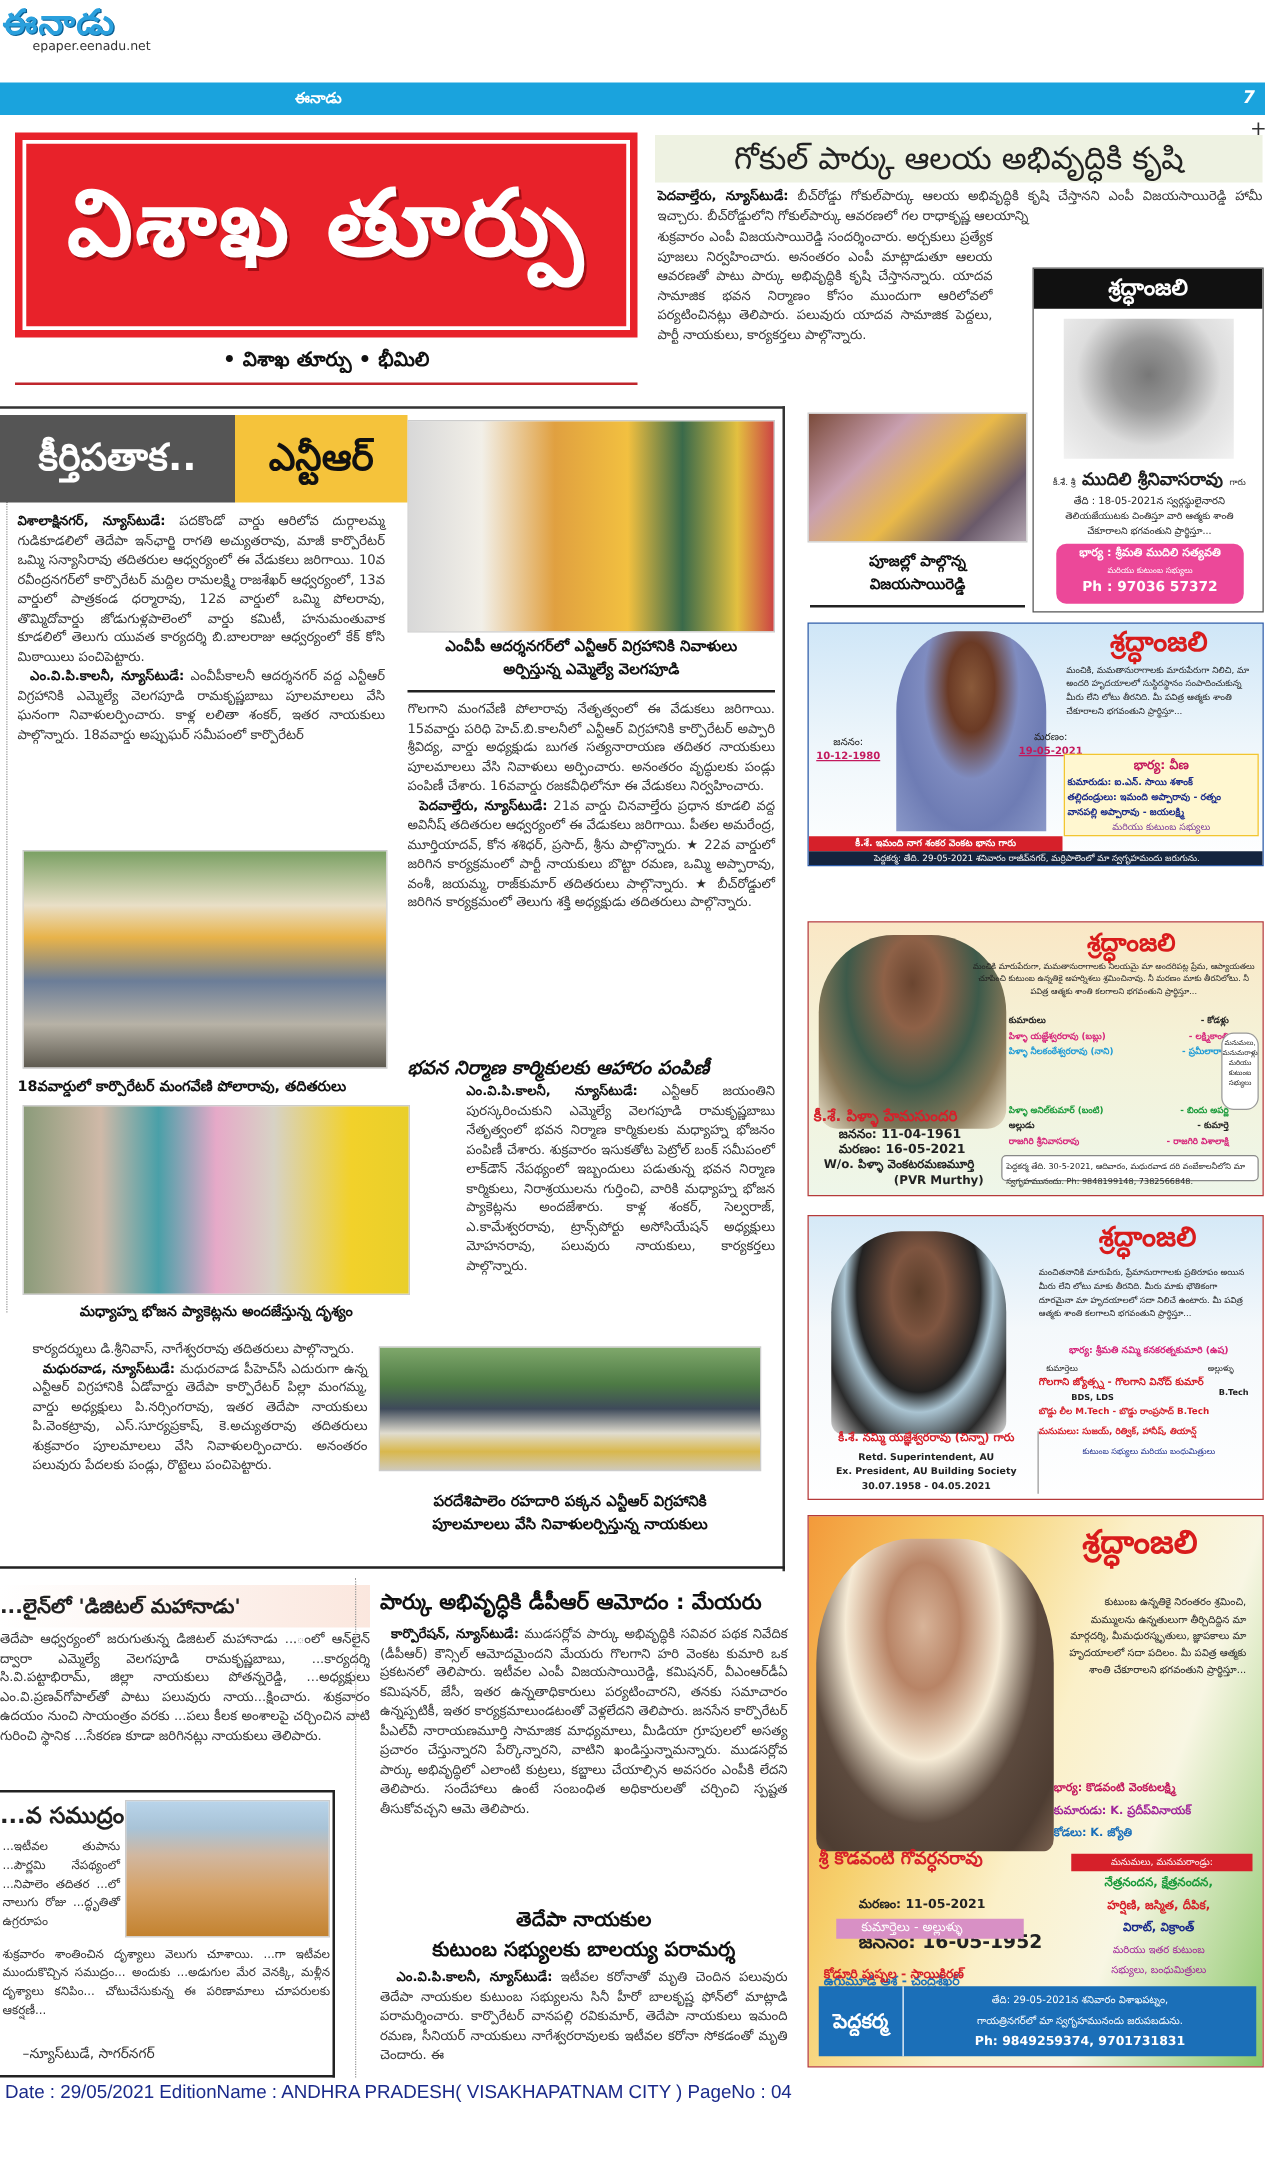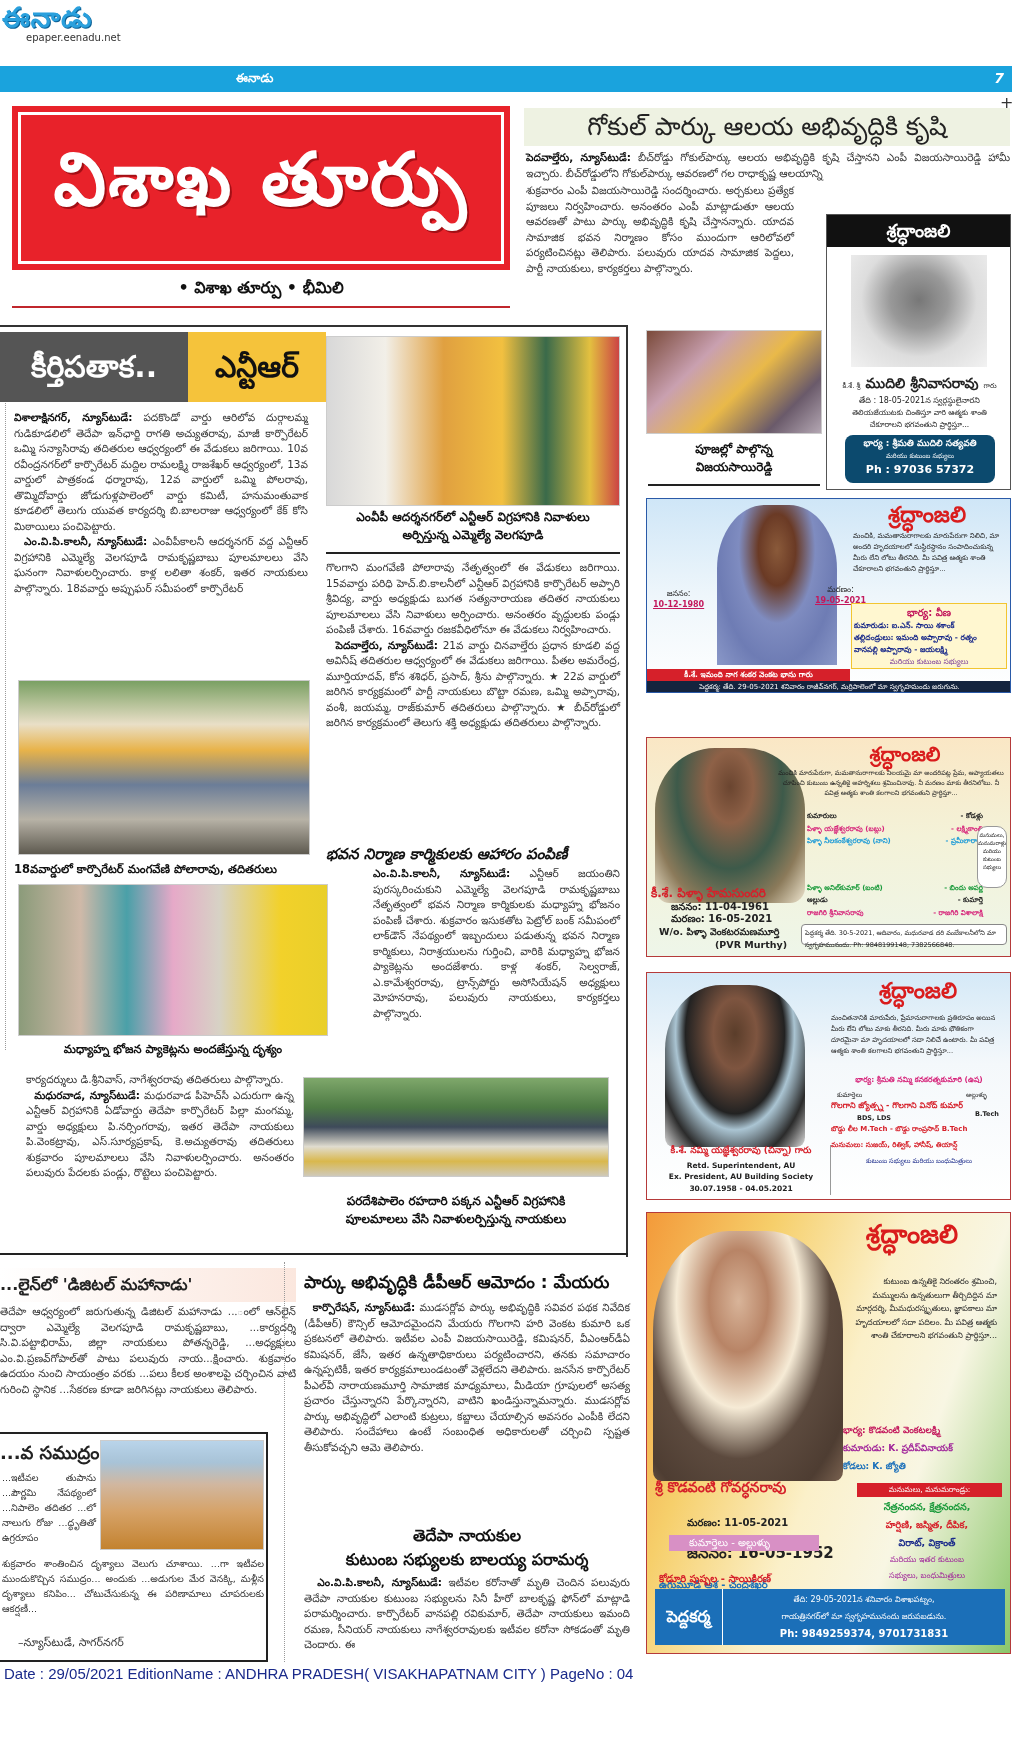--- a/index.html
+++ b/index.html
@@ -53,21 +53,21 @@
   <div style="background:#111;color:#fff;text-align:center;font-weight:bold;font-size:18px;line-height:32px;">శ్రద్ధాంజలి</div>
   <div style="position:absolute;left:24px;top:40px;width:136px;height:112px;background:radial-gradient(ellipse at 50% 40%,#777 0%,#999 30%,#ddd 60%,#f2f2f2 100%);"></div>
   <div style="position:absolute;left:4px;top:158px;width:177px;text-align:center;">
     <span style="font-size:7px;">కీ.శే. శ్రీ</span>
     <span style="font-weight:bold;font-size:14px;">ముదిలి శ్రీనివాసరావు</span>
     <span style="font-size:7px;">గారు</span>
   </div>
   <div style="position:absolute;left:4px;top:180px;width:177px;text-align:center;font-size:8px;line-height:12px;">తేది : 18-05-2021న స్వర్గస్థులైనారని</div>
   <div style="position:absolute;left:4px;top:192px;width:177px;text-align:center;font-size:7.5px;line-height:12px;">తెలియజేయుటకు చింతిస్తూ వారి ఆత్మకు శాంతి</div>
   <div style="position:absolute;left:4px;top:204px;width:177px;text-align:center;font-size:7.5px;line-height:12px;">చేకూరాలని భగవంతుని ప్రార్థిస్తూ...</div>
-  <div style="position:absolute;left:18px;top:220px;width:150px;height:48px;background:#0c4a6e;border-radius:8px;color:#fff;text-align:center;">
+  <div style="position:absolute;left:18px;top:220px;width:150px;height:48px;background:#ec4899;border-radius:8px;color:#fff;text-align:center;">
     <div style="font-size:9px;font-weight:bold;line-height:16px;">భార్య : శ్రీమతి ముదిలి సత్యవతి</div>
     <div style="font-size:6.5px;line-height:10px;">మరియు కుటుంబ సభ్యులు</div>
     <div style="font-size:11px;font-weight:bold;line-height:18px;">Ph : 97036 57372</div>
   </div>
 </div>
 
 <div class="abs" style="left:0;top:325px;width:628px;height:932px;border-top:2px solid #333;border-right:2px solid #333;"></div>
 <div class="dotted-v" style="left:5px;top:400px;height:650px;"></div>
 
 <div class="abs" style="left:0;top:332px;width:326px;height:70px;display:flex;">

